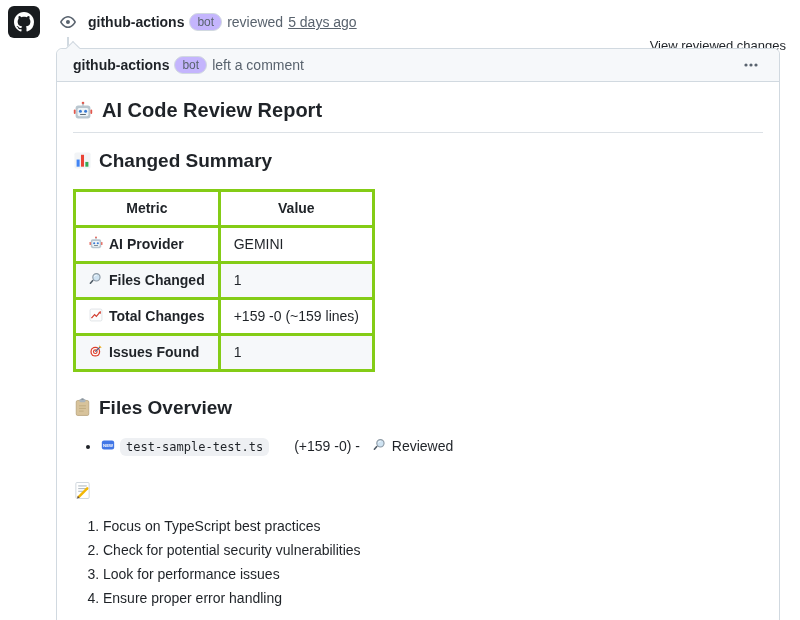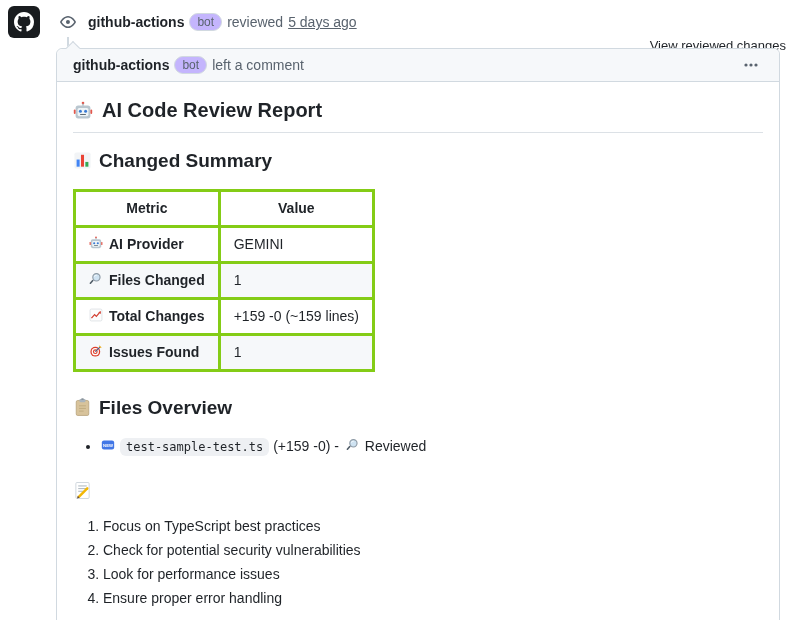--- a/index.html
+++ b/index.html
@@ -43,22 +43,22 @@
   .summary th:last-child { min-width:106px; }
   .summary tbody tr:nth-child(even) { background:#f6f8fa; }
   .metric-cell { font-weight:700; white-space:nowrap; }
   .metric-cell .em { margin-right:6px; }
   .value-cell { white-space:nowrap; }
 
   ul.files-list { margin:0 0 16px; padding-left:28px; }
   ul.files-list li { margin:2px 0; }
   code.filename { font-family:"DejaVu Sans Mono","Liberation Mono",monospace; font-size:12px; background:#eef0f3; border-radius:6px; padding:2px 6px; }
   .file-item .em { margin-right:5px; }
-  .file-item code { margin-right:0; }
-  .file-changes { margin-right:3px; }
+  .file-item code { margin-right:21px; }
+  .file-changes { margin-right:9px; }
 
   ol.rules-list { margin:0 0 16px; padding-left:30px; }
   ol.rules-list li { margin:3px 0; }
 </style>
 </head>
 <body>
 
 <div class="timeline-row">
   <div class="avatar">
     <svg width="20" height="20" viewBox="0 0 16 16" fill="#ffffff" aria-hidden="true">

